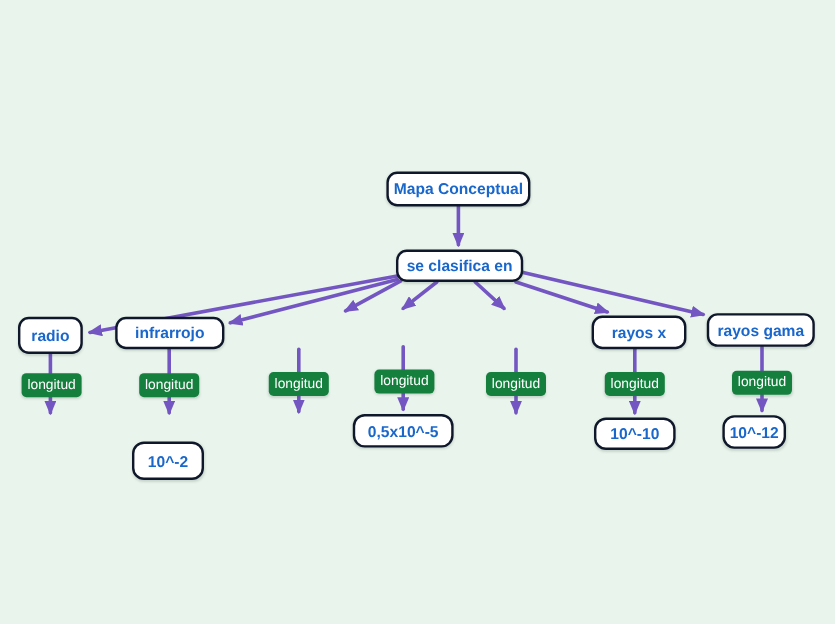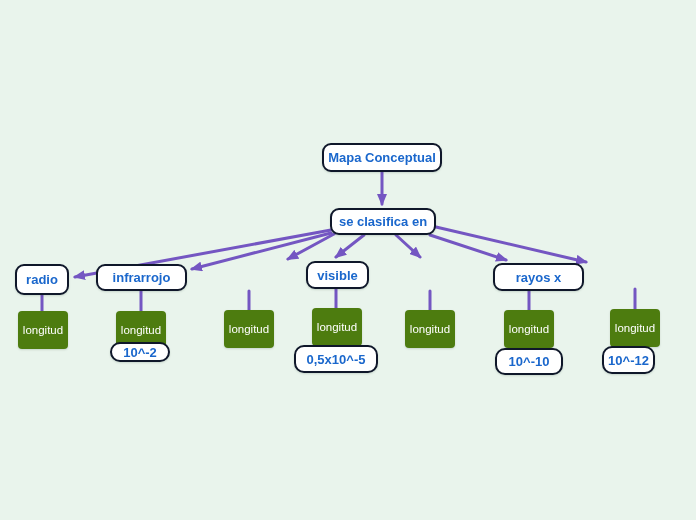--- a/index.html
+++ b/index.html
@@ -28,22 +28,22 @@
     font-weight:bold;
     font-size:13px;
     box-shadow:0 1px 2px rgba(50,80,60,.18);
     white-space:nowrap;
     cursor:pointer;
   }
   .value-node{border-radius:10px;}
   .chip{
     position:absolute;
     box-sizing:border-box;
-    width:50px;height:38px;
-    background:#4d7c0f;
+    width:50px;height:20px;
+    background:#15803d;
     border-radius:4px;
     display:flex;align-items:center;justify-content:center;
     color:#ffffff;
     font-size:11.5px;
     box-shadow:0 1px 2px rgba(50,80,60,.18);
     white-space:nowrap;
   }
 </style>
 </head>
 <body>
@@ -91,52 +91,52 @@
   <div class="chip" style="left:18px;top:311px">
     <span>longitud</span>
   </div>
 
   <div class="node" style="left:96px;top:264px;width:91px;height:27px">
     <span>infrarrojo</span>
   </div>
   <div class="chip" style="left:116px;top:311px">
     <span>longitud</span>
   </div>
-  <div class="node value-node" style="left:110px;top:342px;width:60px;height:20px">
+  <div class="node value-node" style="left:110px;top:368px;width:60px;height:32px">
     <span>10^-2</span>
   </div>
 
   <div class="chip" style="left:224px;top:310px">
     <span>longitud</span>
   </div>
 
-  <div class="node" style="left:306px;top:261px;width:63px;height:28px">
-    <span>visible</span>
-  </div>
   <div class="chip" style="left:312px;top:308px">
     <span>longitud</span>
   </div>
   <div class="node value-node" style="left:294px;top:345px;width:84px;height:28px">
     <span>0,5x10^-5</span>
   </div>
 
   <div class="chip" style="left:405px;top:310px">
     <span>longitud</span>
   </div>
 
-  <div class="node" style="left:493px;top:263px;width:91px;height:28px">
+  <div class="node" style="left:493px;top:263px;width:79px;height:28px">
     <span>rayos x</span>
   </div>
   <div class="chip" style="left:504px;top:310px">
     <span>longitud</span>
   </div>
   <div class="node value-node" style="left:495px;top:348px;width:68px;height:27px">
     <span>10^-10</span>
   </div>
 
+  <div class="node" style="left:589px;top:261px;width:90px;height:28px">
+    <span>rayos gama</span>
+  </div>
   <div class="chip" style="left:610px;top:309px">
     <span>longitud</span>
   </div>
   <div class="node value-node" style="left:602px;top:346px;width:53px;height:28px">
     <span>10^-12</span>
   </div>
 
 </div>
 
 </body></html>

